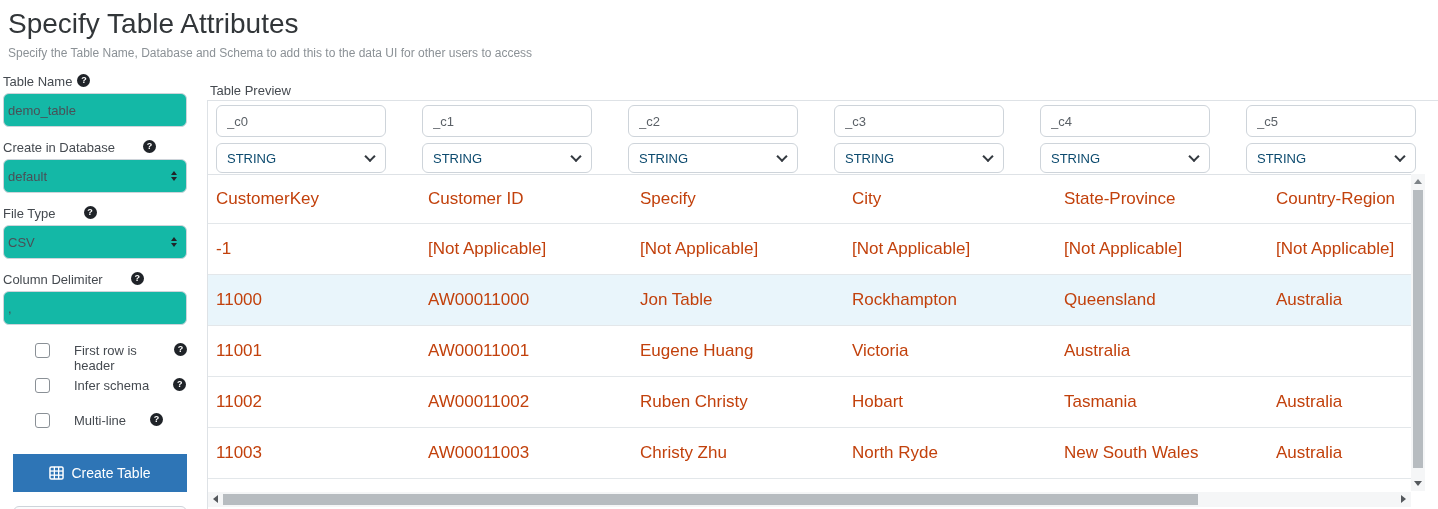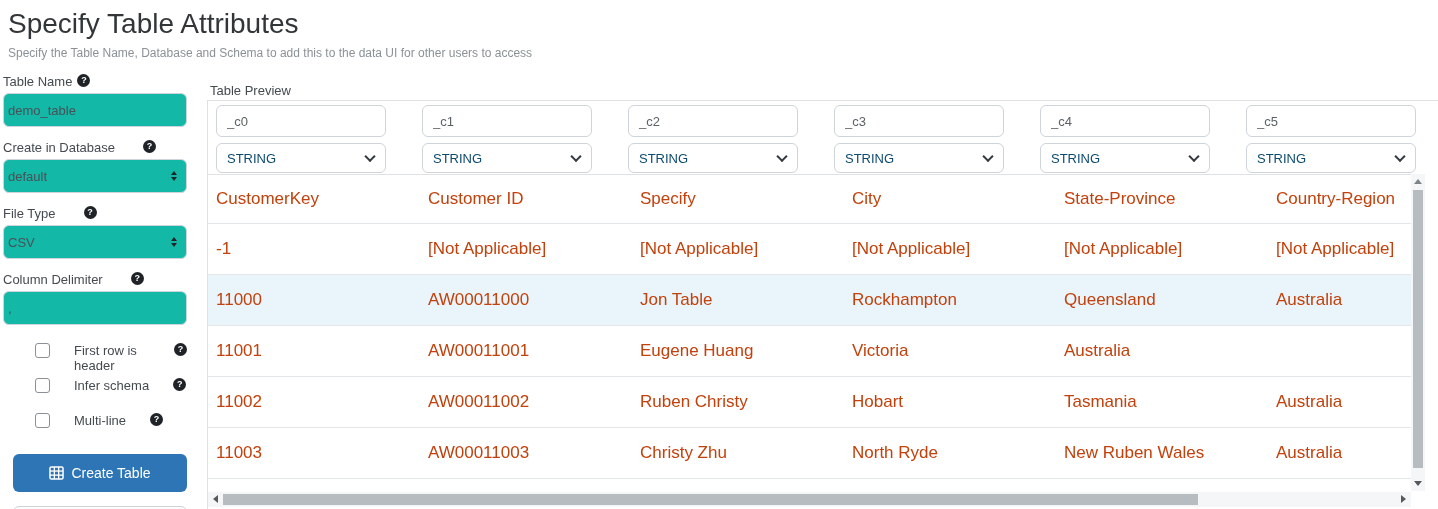--- a/index.html
+++ b/index.html
@@ -37,21 +37,21 @@
 
   .cb-row { display: flex; align-items: flex-start; gap: 24px; margin-top: 19px; height: 16px; margin-left: 32px; }
   .cb-row.first { margin-top: 18px; }
   .checkbox {
     width: 15px; height: 15px; border: 1px solid #8a9096; border-radius: 3px;
     background: #fff; flex: none;
   }
   .cb-label { font-size: 13px; color: #454a50; }
 
   .btn-primary {
-    margin: 25px 0 0 10px; width: 174px; height: 38px; border: none; border-radius: 6px;
+    margin: 25px 0 0 10px; width: 174px; height: 38px; border: none; border-radius: 0;
     background: var(--primary, #2e75b6); color: #fff; font-size: 14px;
     display: flex; align-items: center; justify-content: center; gap: 7px; cursor: pointer;
     font-family: "Liberation Sans", "DejaVu Sans", sans-serif;
   }
   .btn-secondary {
     margin: 14px 0 0 10px; width: 174px; height: 38px;
     border: 1px solid #ced4da; border-radius: 6px; background: #fbfcfd; color: #3f4449;
     font-size: 14px; display: flex; align-items: center; justify-content: center; gap: 7px; cursor: pointer;
     font-family: "Liberation Sans", "DejaVu Sans", sans-serif;
   }
@@ -272,21 +272,21 @@
             <div class="grid-cell">Ruben Christy</div>
             <div class="grid-cell">Hobart</div>
             <div class="grid-cell">Tasmania</div>
             <div class="grid-cell">Australia</div>
           </div>
           <div class="grid-row">
             <div class="grid-cell">11003</div>
             <div class="grid-cell">AW00011003</div>
             <div class="grid-cell">Christy Zhu</div>
             <div class="grid-cell">North Ryde</div>
-            <div class="grid-cell">New Ruben Wales</div>
+            <div class="grid-cell">New South Wales</div>
             <div class="grid-cell">Australia</div>
           </div>
         </div>
     </div>
 
     <div class="vscroll">
       <span class="tri-up"></span>
       <span class="thumb"></span>
       <span class="tri-down"></span>
     </div>

